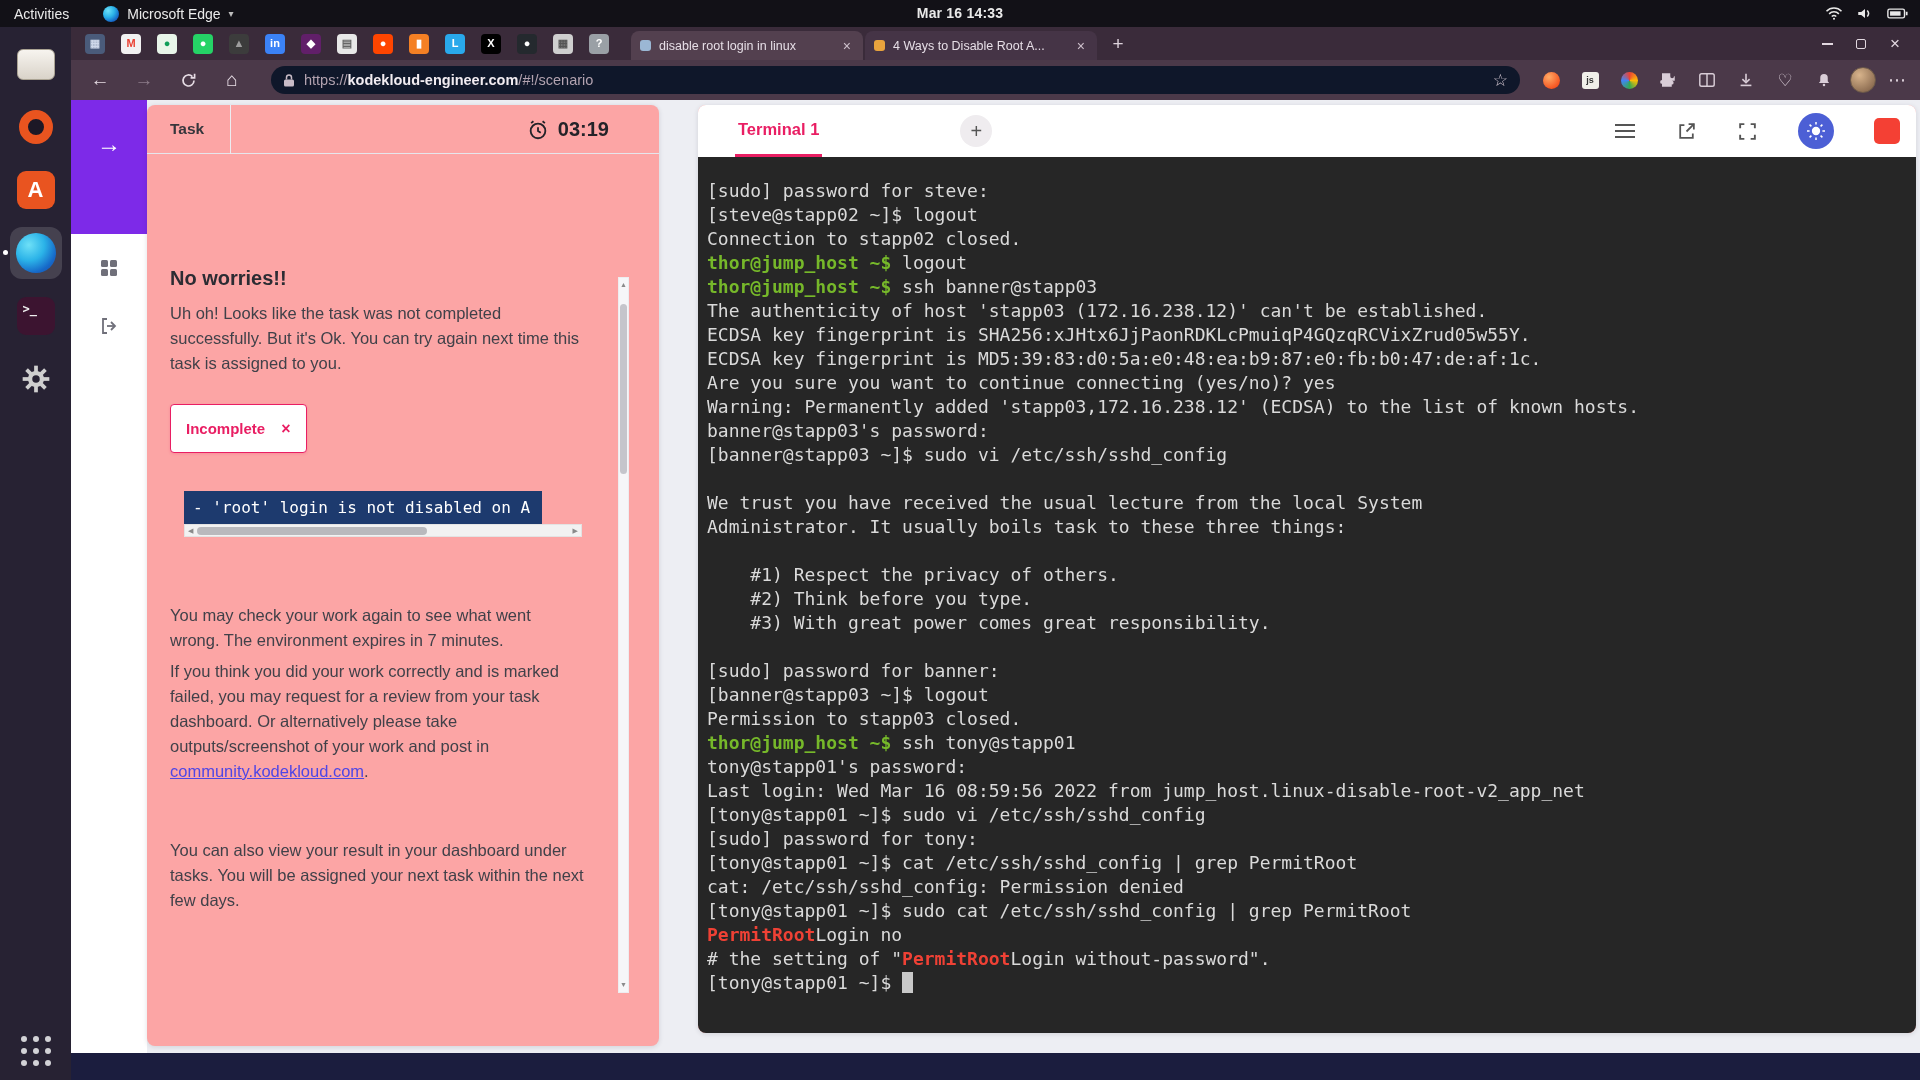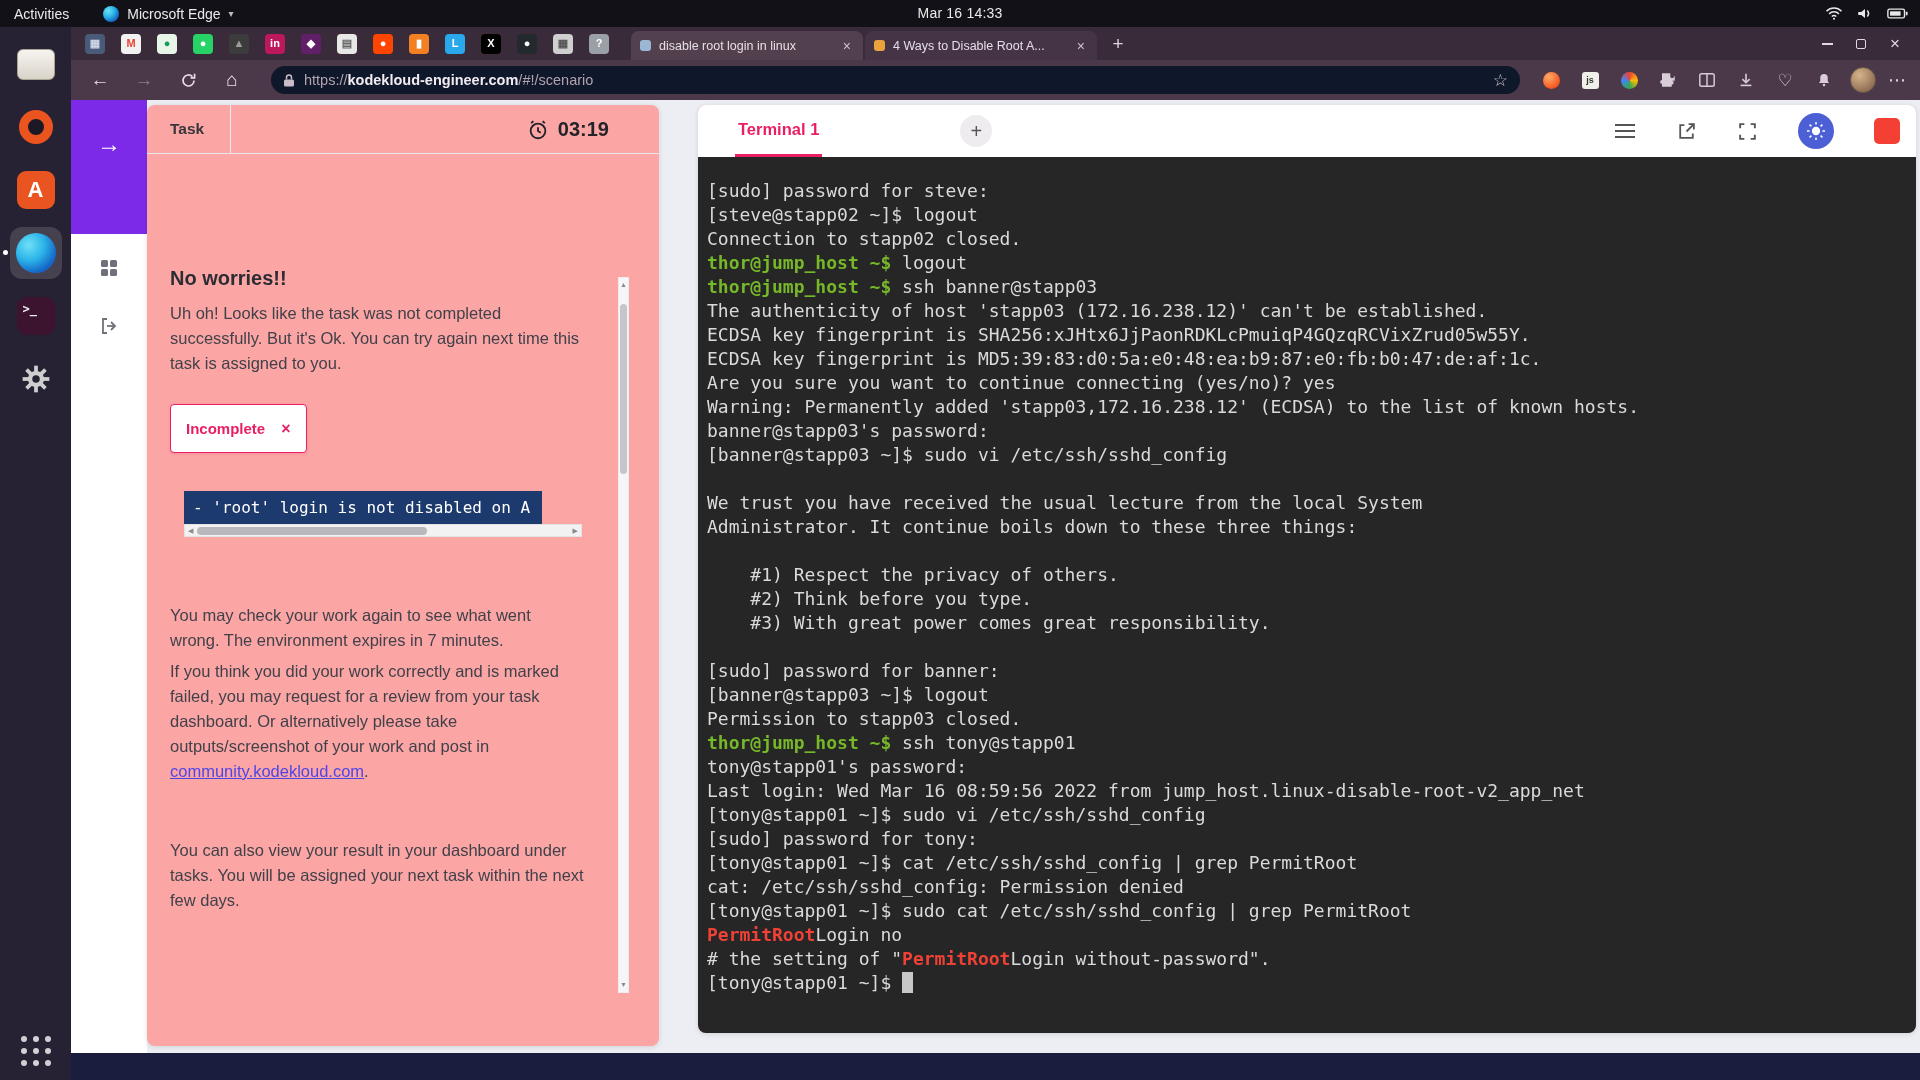--- a/index.html
+++ b/index.html
@@ -5,21 +5,21 @@
   *{margin:0;padding:0;box-sizing:border-box}
   html,body{width:1920px;height:1080px;overflow:hidden;background:#000;font-family:"Liberation Sans",sans-serif}
   .stage{position:absolute;inset:0;width:1920px;height:1080px}
 
   
   .topbar{position:absolute;left:0;top:0;width:1920px;height:27px;background:#121117;color:#eaeaea;font-size:14px;display:flex;align-items:center;z-index:50}
   .topbar .activities{margin-left:14px;cursor:pointer}
   .topbar .app-ind{margin-left:34px;display:flex;align-items:center;gap:8px}
   .edge-logo{border-radius:50%;background:radial-gradient(circle at 32% 30%,#6ee0f7,#2bb3e8 40%,#1668c8 72%,#1b4ea0)}
   .edge-logo.sm{width:16px;height:16px}
-  .topbar .clock{position:absolute;left:50%;top:0;transform:translateX(-50%);height:27px;line-height:27px;font-weight:400;letter-spacing:.2px}
+  .topbar .clock{position:absolute;left:50%;top:0;transform:translateX(-50%);height:27px;line-height:27px;font-weight:700;letter-spacing:.2px}
   .topbar .status{position:absolute;right:12px;top:0;height:27px;display:flex;align-items:center;gap:13px}
 
   
   .dock{position:absolute;left:0;top:27px;width:71px;height:1053px;background:#272233;z-index:40}
   .dock-item{width:52px;height:52px;margin:11px auto 10px;display:flex;align-items:center;justify-content:center;border-radius:12px;position:relative}
   .dock-item.active{background:rgba(255,255,255,.14)}
   .dock-item.active .run-dot{position:absolute;left:-7px;top:23px;width:5px;height:5px;border-radius:50%;background:#fff}
   .files-ic{width:38px;height:31px;border-radius:6px;background:linear-gradient(#f7f4ef,#d9d3c9);border:1px solid #aaa393}
   .rec-ic{width:34px;height:34px;border-radius:50%;border:9px solid #e9541f;background:#1c1826}
   .soft-ic{width:38px;height:38px;border-radius:9px;background:#e95420;color:#fff;font-weight:bold;font-size:22px;display:flex;align-items:center;justify-content:center}
@@ -196,21 +196,21 @@
           <div class="pinned-tab">
             <span class="fav" style="background: rgb(232, 245, 233); color: rgb(15, 157, 88);">●</span>
           </div>
           <div class="pinned-tab">
             <span class="fav" style="background: rgb(37, 211, 102); color: rgb(255, 255, 255);">●</span>
           </div>
           <div class="pinned-tab">
             <span class="fav" style="background: rgb(60, 60, 60); color: rgb(158, 158, 158);">▲</span>
           </div>
           <div class="pinned-tab">
-            <span class="fav" style="background: #be185d; color: rgb(255, 255, 255);">in</span>
+            <span class="fav" style="background: #3b82f6; color: rgb(255, 255, 255);">in</span>
           </div>
           <div class="pinned-tab">
             <span class="fav" style="background: rgb(97, 31, 105); color: rgb(255, 255, 255);">◆</span>
           </div>
           <div class="pinned-tab">
             <span class="fav" style="background: rgb(232, 232, 232); color: rgb(102, 102, 102);">▤</span>
           </div>
           <div class="pinned-tab">
             <span class="fav" style="background: rgb(255, 69, 0); color: rgb(255, 255, 255);">●</span>
           </div>
@@ -428,21 +428,21 @@
             <div class="tline"><span class="t-g">thor@jump_host ~$</span><span> ssh banner@stapp03</span></div>
             <div class="tline"><span>The authenticity of host 'stapp03 (172.16.238.12)' can't be established.</span></div>
             <div class="tline"><span>ECDSA key fingerprint is SHA256:xJHtx6JjPaonRDKLcPmuiqP4GQzqRCVixZrud05w55Y.</span></div>
             <div class="tline"><span>ECDSA key fingerprint is MD5:39:83:d0:5a:e0:48:ea:b9:87:e0:fb:b0:47:de:af:1c.</span></div>
             <div class="tline"><span>Are you sure you want to continue connecting (yes/no)? yes</span></div>
             <div class="tline"><span>Warning: Permanently added 'stapp03,172.16.238.12' (ECDSA) to the list of known hosts.</span></div>
             <div class="tline"><span>banner@stapp03's password: </span></div>
             <div class="tline"><span>[banner@stapp03 ~]$ sudo vi /etc/ssh/sshd_config</span></div>
             <div class="tline">&nbsp;</div>
             <div class="tline"><span>We trust you have received the usual lecture from the local System</span></div>
-            <div class="tline"><span>Administrator. It continue boils down to these three things:</span></div>
+            <div class="tline"><span>Administrator. It usually boils task to these three things:</span></div>
             <div class="tline">&nbsp;</div>
             <div class="tline"><span>    #1) Respect the privacy of others.</span></div>
             <div class="tline"><span>    #2) Think before you type.</span></div>
             <div class="tline"><span>    #3) With great power comes great responsibility.</span></div>
             <div class="tline">&nbsp;</div>
             <div class="tline"><span>[sudo] password for banner: </span></div>
             <div class="tline"><span>[banner@stapp03 ~]$ logout</span></div>
             <div class="tline"><span>Permission to stapp03 closed.</span></div>
             <div class="tline"><span class="t-g">thor@jump_host ~$</span><span> ssh tony@stapp01</span></div>
             <div class="tline"><span>tony@stapp01's password: </span></div>

